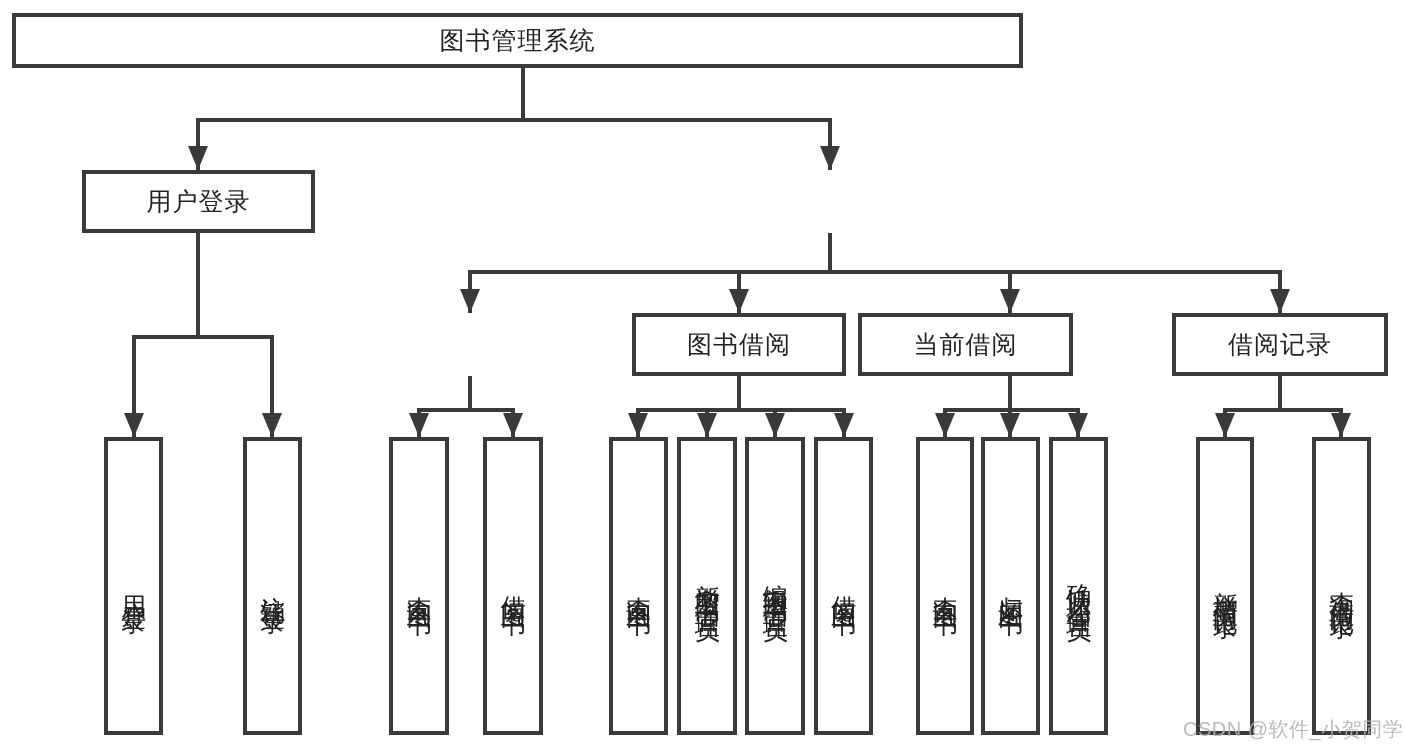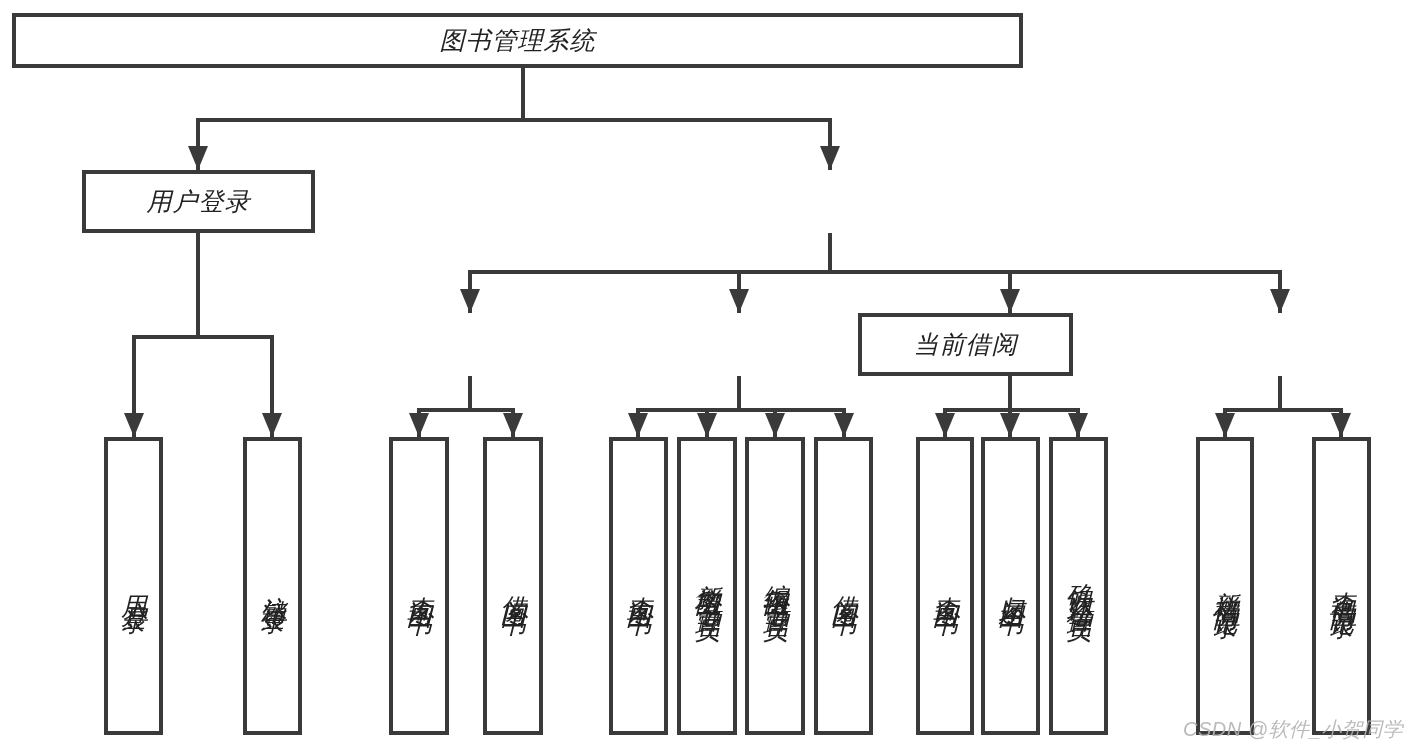--- a/index.html
+++ b/index.html
@@ -12,21 +12,20 @@
   body {
     width: 1405px; height: 747px;
     background: var(--background);
     font-family: "Liberation Sans", sans-serif;
   }
   .stage {
     position: relative;
     width: 1405px; height: 747px;
     background: var(--background);
     overflow: hidden;
-    font-style: italic;
   }
   .box {
     position: absolute;
     box-sizing: border-box;
     border: 4px solid var(--line);
     background: #ffffff;
     display: flex;
     align-items: center;
     justify-content: center;
     color: var(--text);
@@ -72,22 +71,28 @@
 <div class="stage">
 
   <div class="box" style="left:12px;top:13px;width:1011px;height:55px">
     <span class="hlabel">图书管理系统</span>
   </div>
 
   <div class="box" style="left:82px;top:170px;width:233px;height:63px">
     <span class="hlabel">用户登录</span>
   </div>
 
+  <div class="box" style="left:632px;top:313px;width:214px;height:63px">
+    <span class="hlabel">图书借阅</span>
+  </div>
   <div class="box" style="left:858px;top:313px;width:215px;height:63px">
     <span class="hlabel">当前借阅</span>
+  </div>
+  <div class="box" style="left:1172px;top:313px;width:216px;height:63px">
+    <span class="hlabel">借阅记录</span>
   </div>
 
   <div class="box" style="left:104px;top:437px;width:59px;height:298px">
     <span class="vlabel">用户登录</span>
   </div>
   <div class="box" style="left:243px;top:437px;width:59px;height:298px">
     <span class="vlabel">注销登录</span>
   </div>
   <div class="box" style="left:389px;top:437px;width:60px;height:298px">
     <span class="vlabel">查询图书</span>

